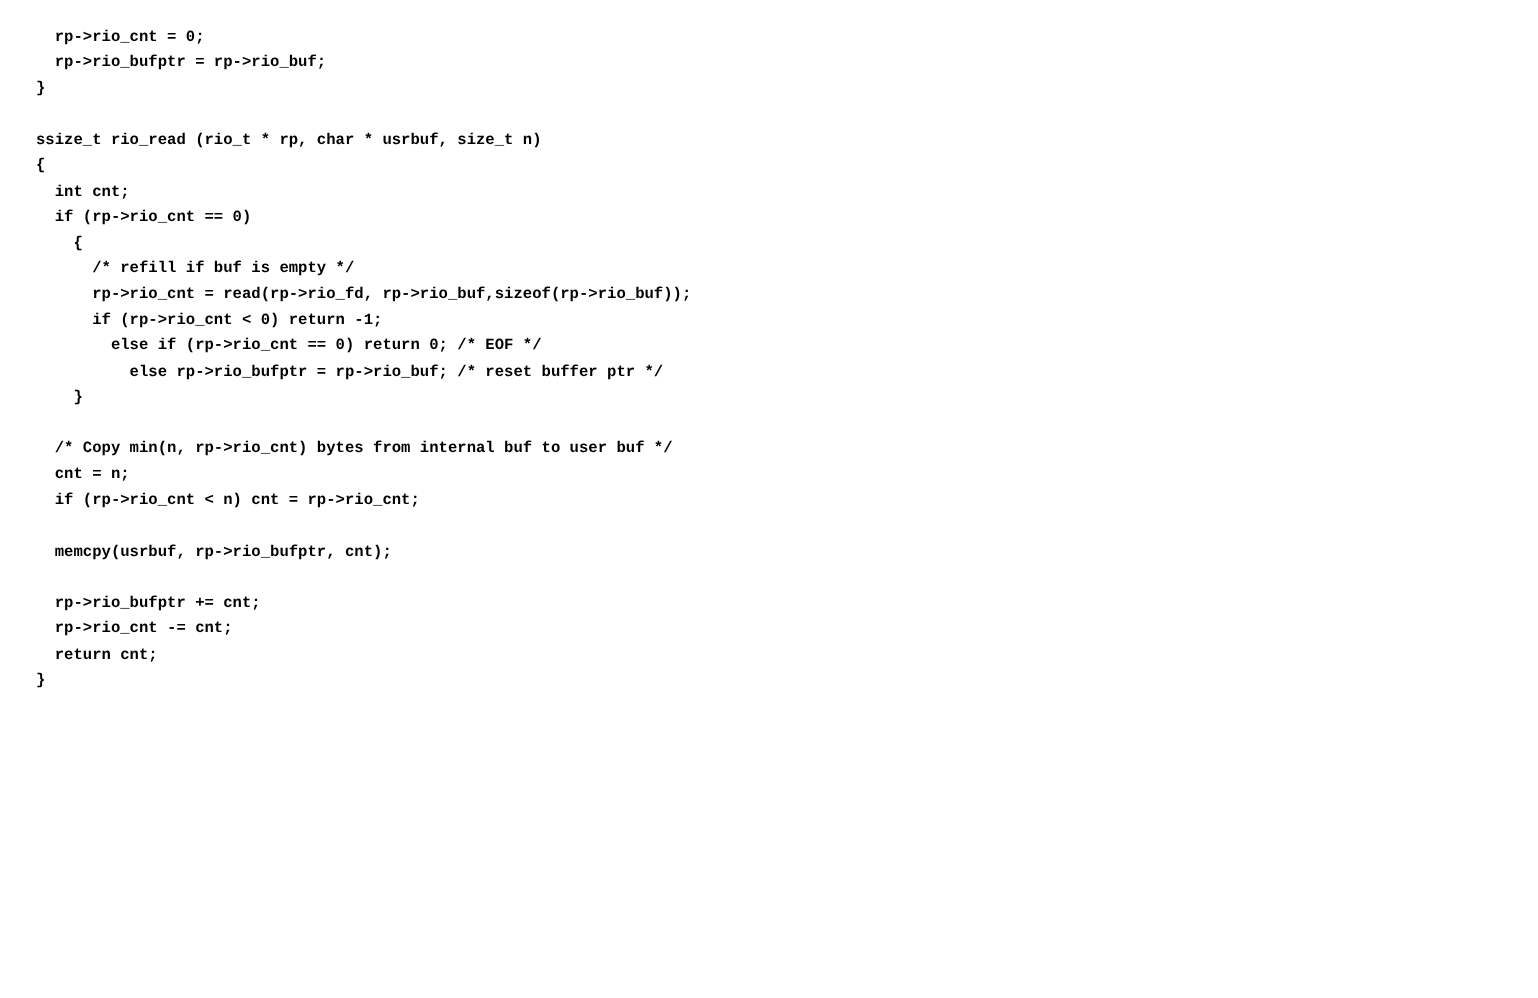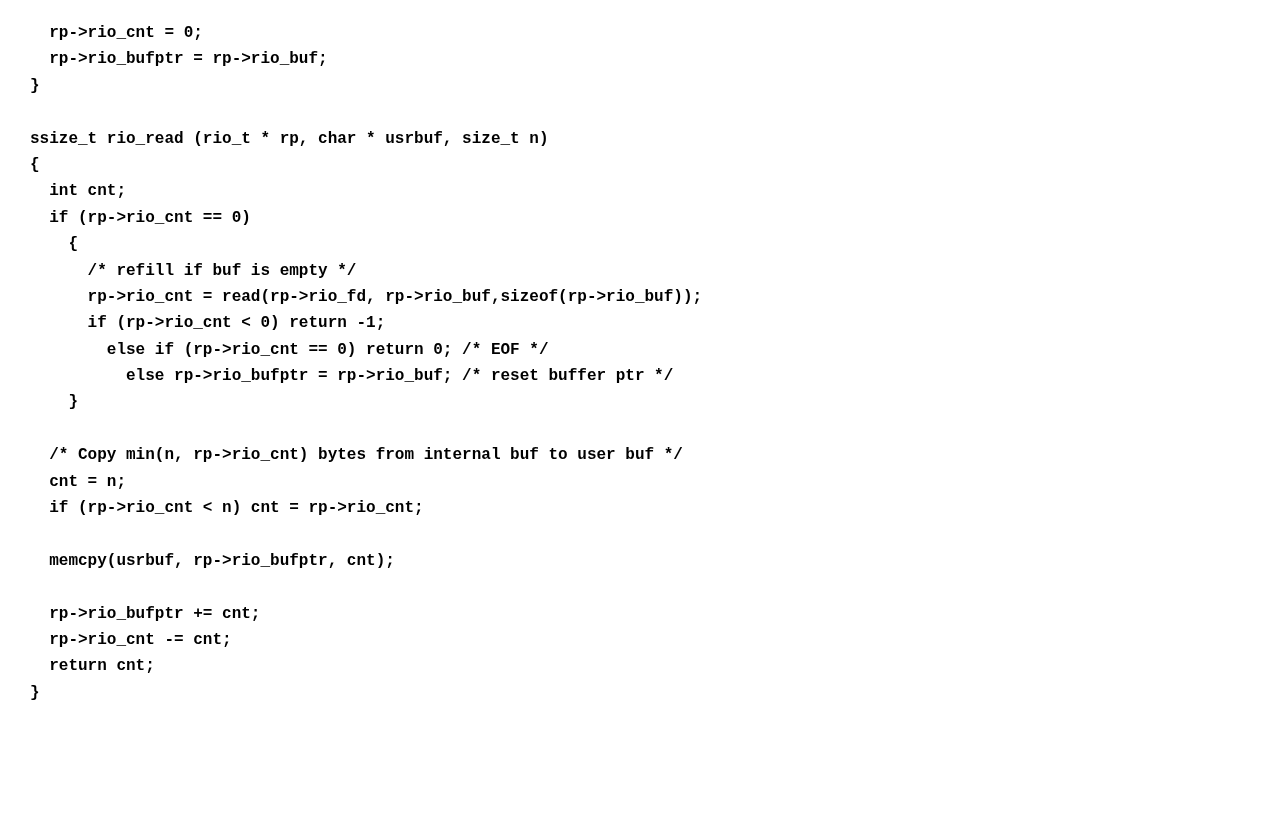--- a/index.html
+++ b/index.html
@@ -15,21 +15,21 @@
       line-height: 1.6;
       color: #000000;
       width: 1282px;
       min-height: 832px;
       padding: 20px 30px;
     }
 
     .code-block {
       white-space: pre;
       font-family: 'Courier New', Courier, monospace;
-      font-size: 16px;
+      font-size: 13px;
       font-weight: bold;
       line-height: 1.65;
       color: #000000;
     }
   </style>
 </head>
 <body>
 
 <div class="code-block" id="code-container">  rp-&gt;rio_cnt = 0;
   rp-&gt;rio_bufptr = rp-&gt;rio_buf;

